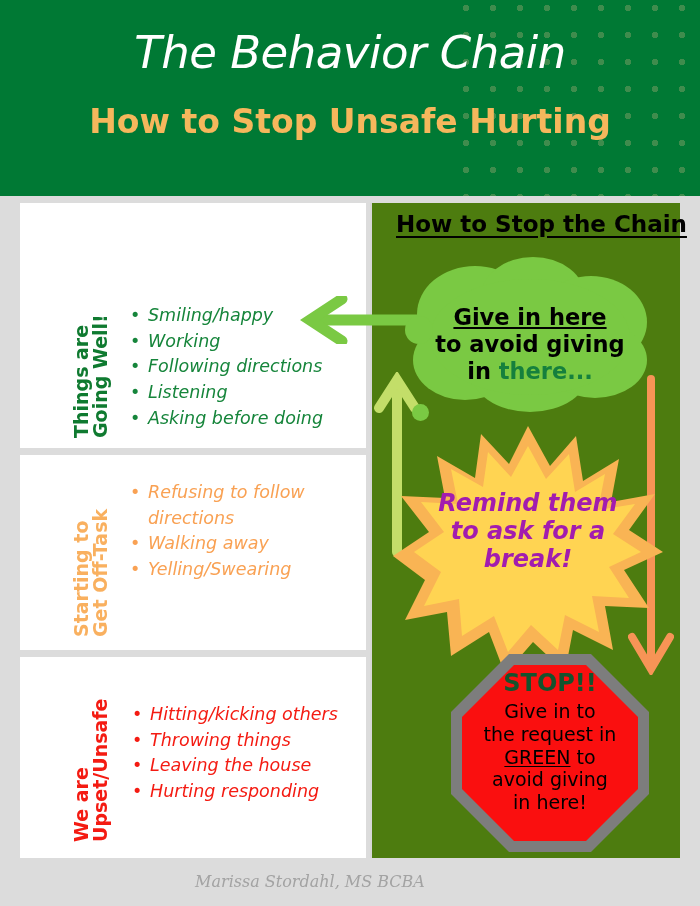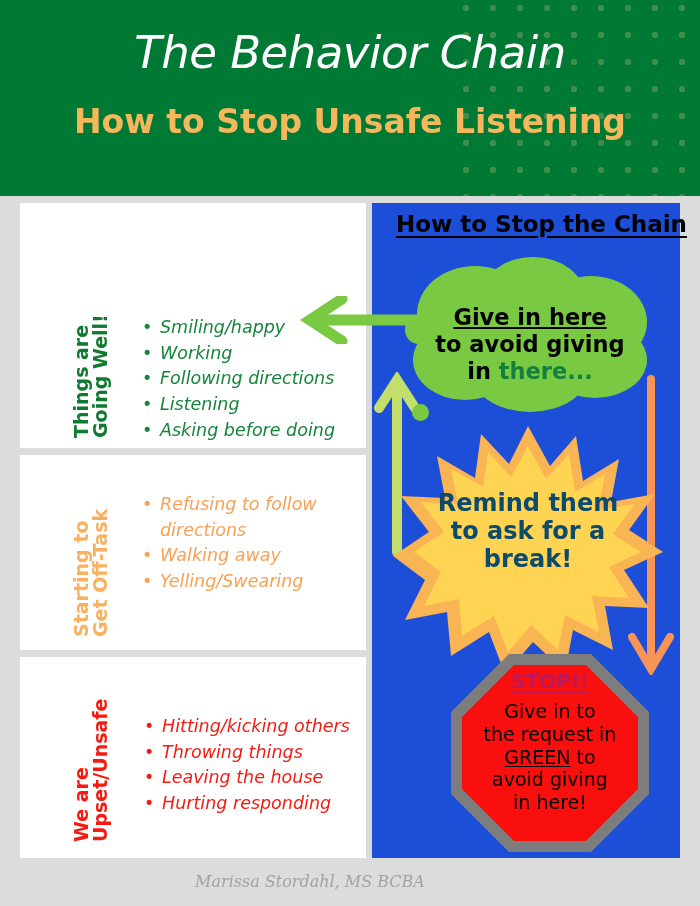--- a/index.html
+++ b/index.html
@@ -82,21 +82,21 @@
   .col-divider {
     position: absolute;
     left: 370px; top: 203px;
     width: 2px; height: 655px;
     background: #d6d6d6;
   }
   .right-col {
     position: absolute;
     left: 372px; top: 203px;
     width: 308px; height: 655px;
-    background: #1d4ed8;
+    background: #4d7c0f;
   }
 
   
   .col-heading {
     position: absolute;
     color: #000000;
     font-family: "DejaVu Sans", sans-serif;
     font-weight: 700;
     font-size: 23px;
     text-decoration: underline;
@@ -119,21 +119,21 @@
     text-align: left;
   }
   .vlabel .l2 { display: block; }
   .vlabel-1 { left: 52px; top: 235px; color: #0f7a30; }
   .vlabel-2 { left: 52px; top: 182px; color: #f9b05f; }
   .vlabel-3 { left: 52px; top: 185px; color: #f41b12; }
 
   
   .bullets {
     position: absolute;
-    margin: 12px;
+    margin: 0;
     padding: 0;
     list-style: none;
     font-family: "DejaVu Sans", sans-serif;
     font-style: italic;
     font-weight: 400;
     font-size: 17.5px;
     line-height: 1.47;
   }
   .bullets li {
     position: relative;
@@ -205,41 +205,41 @@
   }
   .burst-text {
     position: absolute;
     left: 403px; top: 490px;
     width: 250px;
     text-align: center;
     font-family: "DejaVu Sans", sans-serif;
     font-weight: 700;
     font-size: 24px;
     line-height: 1.16;
-    color: #0c4a6e;
+    color: #a21caf;
     z-index: 5;
+    font-style: italic;
   }
 
   
   .stopsign {
     position: absolute;
     left: 450px; top: 653px;
     width: 200px; height: 200px;
   }
   .stop-title {
     position: absolute;
     left: 450px; top: 671px;
     width: 200px;
     text-align: center;
-    color: #be185d;
-    font-family: "DejaVu Sans", sans-serif;
-    font-weight: 700;
-    font-size: 20px;
+    color: #14532d;
+    font-family: "DejaVu Sans", sans-serif;
+    font-weight: 700;
+    font-size: 24px;
     line-height: 1;
-    text-decoration: underline;
     text-underline-offset: 3px;
     z-index: 5;
   }
   .stop-body {
     position: absolute;
     left: 452px; top: 700px;
     width: 196px;
     text-align: center;
     color: #000000;
     font-family: "DejaVu Sans", sans-serif;
@@ -270,21 +270,21 @@
 </style>
 </head>
 <body>
 
 <div id="poster">
 
   <div class="header">
     <div class="header-dots"></div>
   </div>
   <div class="title-main">The Behavior Chain</div>
-  <div class="title-sub">How to Stop Unsafe Listening</div>
+  <div class="title-sub">How to Stop Unsafe Hurting</div>
 
   <div class="left-col">
 
     <div class="col-heading heading-left">Learner's Behavior</div>
 
     <div class="panel panel-1">
       <div class="vlabel vlabel-1">
         <span>Things are</span>
         <span class="l2">Going Well!</span>
       </div>

